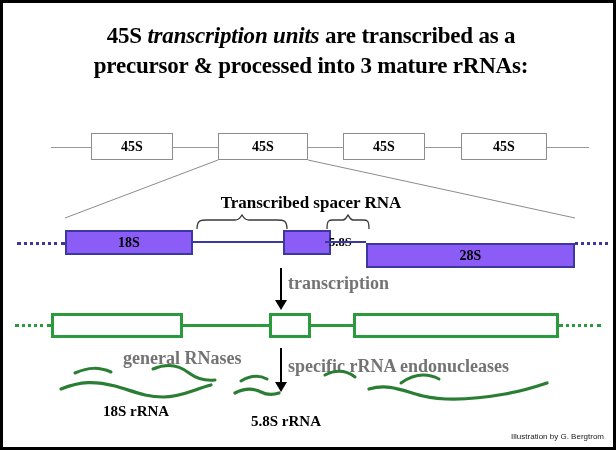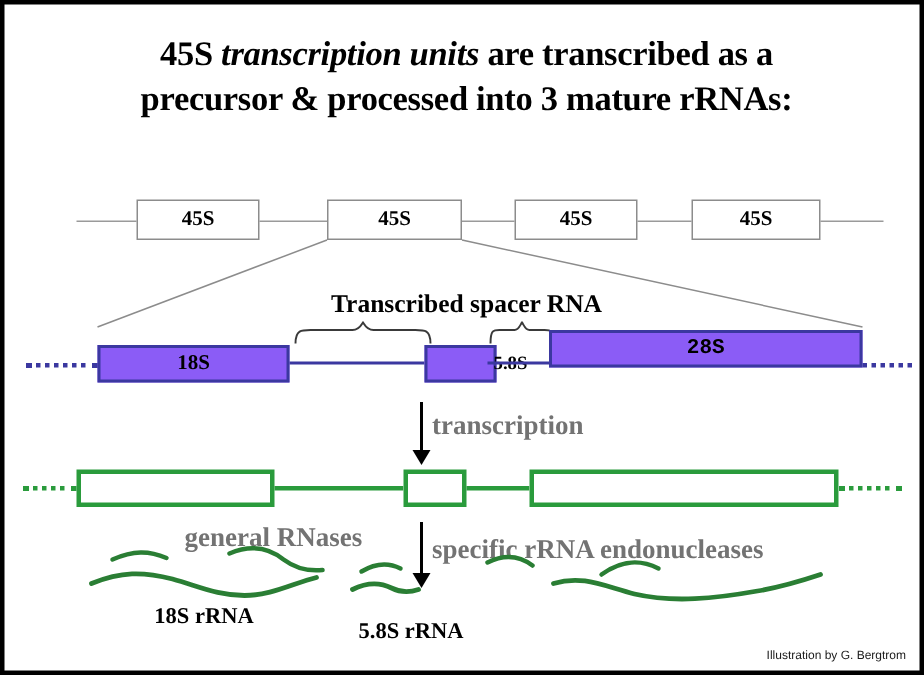--- a/index.html
+++ b/index.html
@@ -207,21 +207,21 @@
   <div class="dotted-blue" style="left:14px; top:239px; width:48px;"></div>
 
   <div class="blue-box" style="left:62px; top:227px; width:128px;">18S</div>
 
   <div class="blue-line" style="left:190px; top:238px; width:90px;"></div>
 
   <div class="blue-box small" style="left:280px; top:227px; width:42px;">5.8S</div>
 
   <div class="blue-line" style="left:322px; top:238px; width:41px;"></div>
 
-  <div class="blue-box" style="left:363px; top:217px; width:209px;font-family:Liberation Mono, monospace;">28S</div>
+  <div class="blue-box" style="left:363px; top:240px; width:209px;">28S</div>
 
   <div class="dotted-blue" style="left:572px; top:239px; width:33px;"></div>
 
   <div class="arrow-stem" style="left:277px; top:265px; height:34px;"></div>
   <div class="arrow-head" style="left:272px; top:297px;"></div>
   <div class="proc-label" style="left:285px; top:270px;">transcription</div>
 
   <div class="dotted-green" style="left:12px; top:321px; width:36px;"></div>
 
   <div class="green-box" style="left:48px; top:310px; width:132px;"></div>
@@ -253,17 +253,17 @@
     <path d="M232,32 C242,27 250,27 258,31 C264,34 270,34 276,32" fill="none" stroke="#2a7e34" stroke-width="3.2" stroke-linecap="round"></path>
     <path d="M238,20 C248,14 256,14 264,18" fill="none" stroke="#2a7e34" stroke-width="3" stroke-linecap="round"></path>
 
     <path d="M322,14 C334,8 344,10 352,16" fill="none" stroke="#2a7e34" stroke-width="3" stroke-linecap="round"></path>
     <path d="M398,22 C412,12 424,12 436,18" fill="none" stroke="#2a7e34" stroke-width="3" stroke-linecap="round"></path>
 
     <path d="M366,28 C386,22 400,30 420,35 C446,41 474,38 502,33 C520,30 532,26 544,22" fill="none" stroke="#2a7e34" stroke-width="3.2" stroke-linecap="round"></path>
   </svg>
 
   <div class="rrna-label" style="left:68px; top:400px; width:130px;">18S rRNA</div>
-  <div class="rrna-label" style="left:216px; top:410px; width:110px;">5.8S rRNA</div>
+  <div class="rrna-label" style="left:228px; top:410px; width:110px;">5.8S rRNA</div>
 
   <div class="attribution">Illustration by G. Bergtrom</div>
 
 </div>
 
 </body></html>

